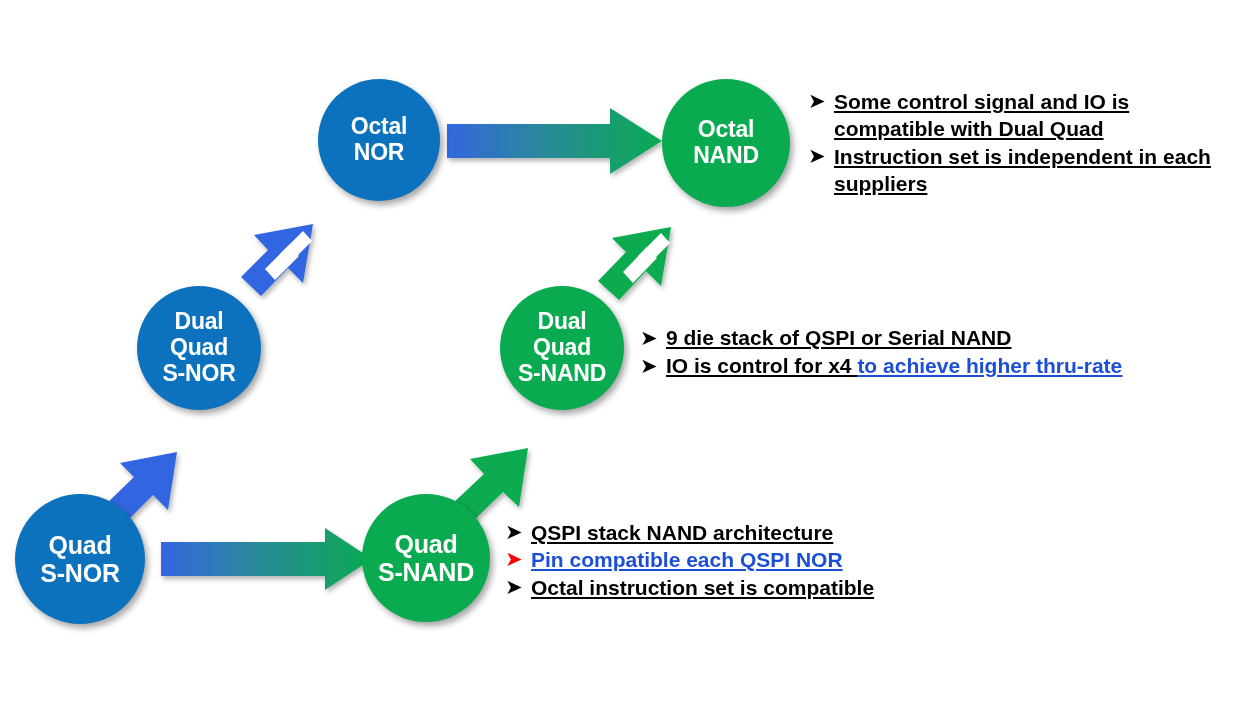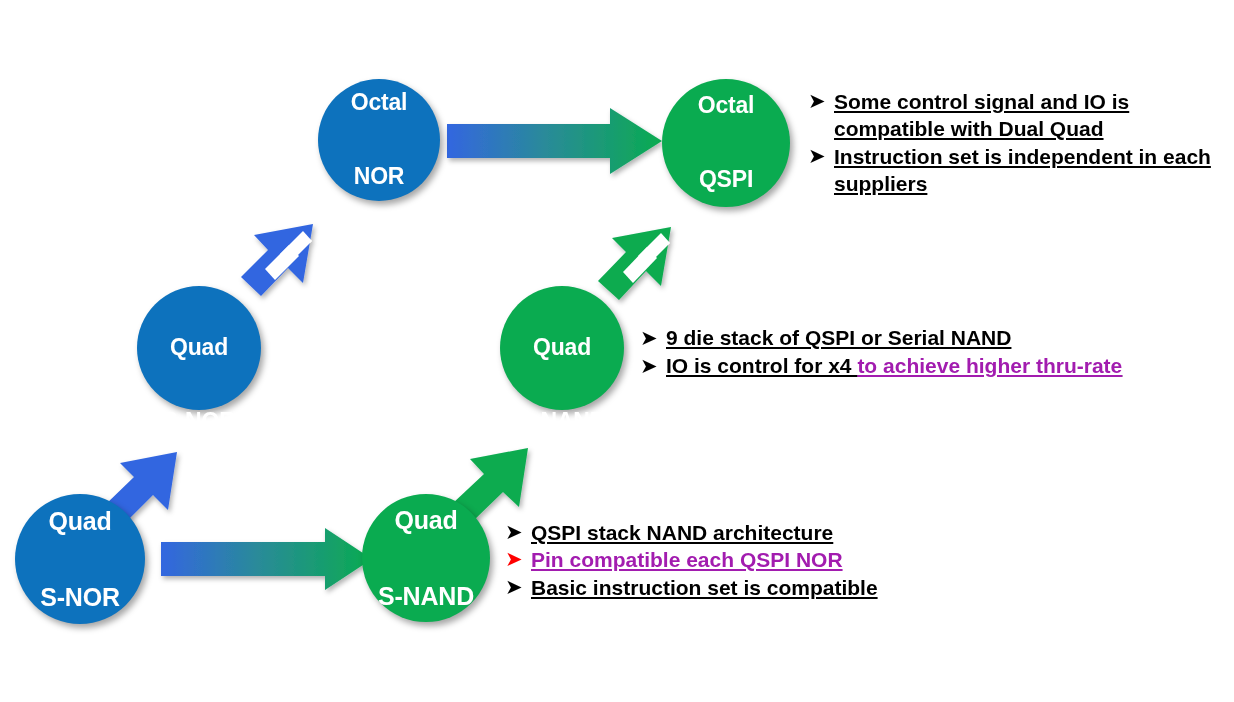--- a/index.html
+++ b/index.html
@@ -24,21 +24,20 @@
     flex-direction: column;
     align-items: center;
     justify-content: center;
     color: #ffffff;
     font-weight: bold;
     text-align: center;
     line-height: 1.12;
     box-shadow: 3px 4px 6px rgba(0,0,0,0.35);
     letter-spacing: -0.2px;
     z-index: 5;
-    gap: 48px;
   }
   .node span { display: block; white-space: nowrap; }
   .node.blue { background: #0d72bd; }
   .node.green { background: #0aab50; }
 
   .bullets {
     position: absolute;
     font-weight: bold;
     color: #000000;
     z-index: 4;
@@ -48,21 +47,21 @@
     align-items: flex-start;
   }
   .bullet-mark {
     flex: 0 0 auto;
     width: 26px;
     font-family: "DejaVu Sans", sans-serif;
     font-weight: bold;
   }
   .bullet-text { flex: 1 1 auto; text-decoration: underline; }
   .red { color: #ff0000; }
-  .red-ul { color: #a21caf; text-decoration: underline; text-decoration-thickness: 2px; text-underline-offset: 2px; }
+  .red-ul { color: #1d4ed8; text-decoration: underline; text-decoration-thickness: 2px; text-underline-offset: 2px; }
 
   svg.arrows {
     position: absolute;
     left: 0; top: 0;
     width: 1234px;
     height: 702px;
     z-index: 2;
   }
 </style>
 </head>
@@ -138,21 +137,21 @@
   </div>
 
   <div class="node green" style="left:500px; top:286px; width:124px; height:124px; font-size:23px;">
     <span>Dual</span>
     <span>Quad</span>
     <span>S-NAND</span>
   </div>
 
   <div class="node green" style="left:662px; top:79px; width:128px; height:128px; font-size:23px;">
     <span>Octal</span>
-    <span>QSPI</span>
+    <span>NAND</span>
   </div>
 
   <div class="bullets" style="left:808px; top:88px; width:420px; font-size:21px; line-height:1.30;">
     <div class="bullet-row">
       <span class="bullet-mark">➤</span>
       <span class="bullet-text">Some control signal and IO is compatible with Dual Quad</span>
     </div>
     <div class="bullet-row">
       <span class="bullet-mark">➤</span>
       <span class="bullet-text">Instruction set is independent in each suppliers</span>
@@ -174,17 +173,17 @@
     <div class="bullet-row">
       <span class="bullet-mark">➤</span>
       <span class="bullet-text">QSPI stack NAND architecture</span>
     </div>
     <div class="bullet-row">
       <span class="bullet-mark red">➤</span>
       <span class="bullet-text red-ul">Pin compatible each QSPI NOR</span>
     </div>
     <div class="bullet-row">
       <span class="bullet-mark">➤</span>
-      <span class="bullet-text">Basic instruction set is compatible</span>
+      <span class="bullet-text">Octal instruction set is compatible</span>
     </div>
   </div>
 
 </div>
 
 </body></html>

